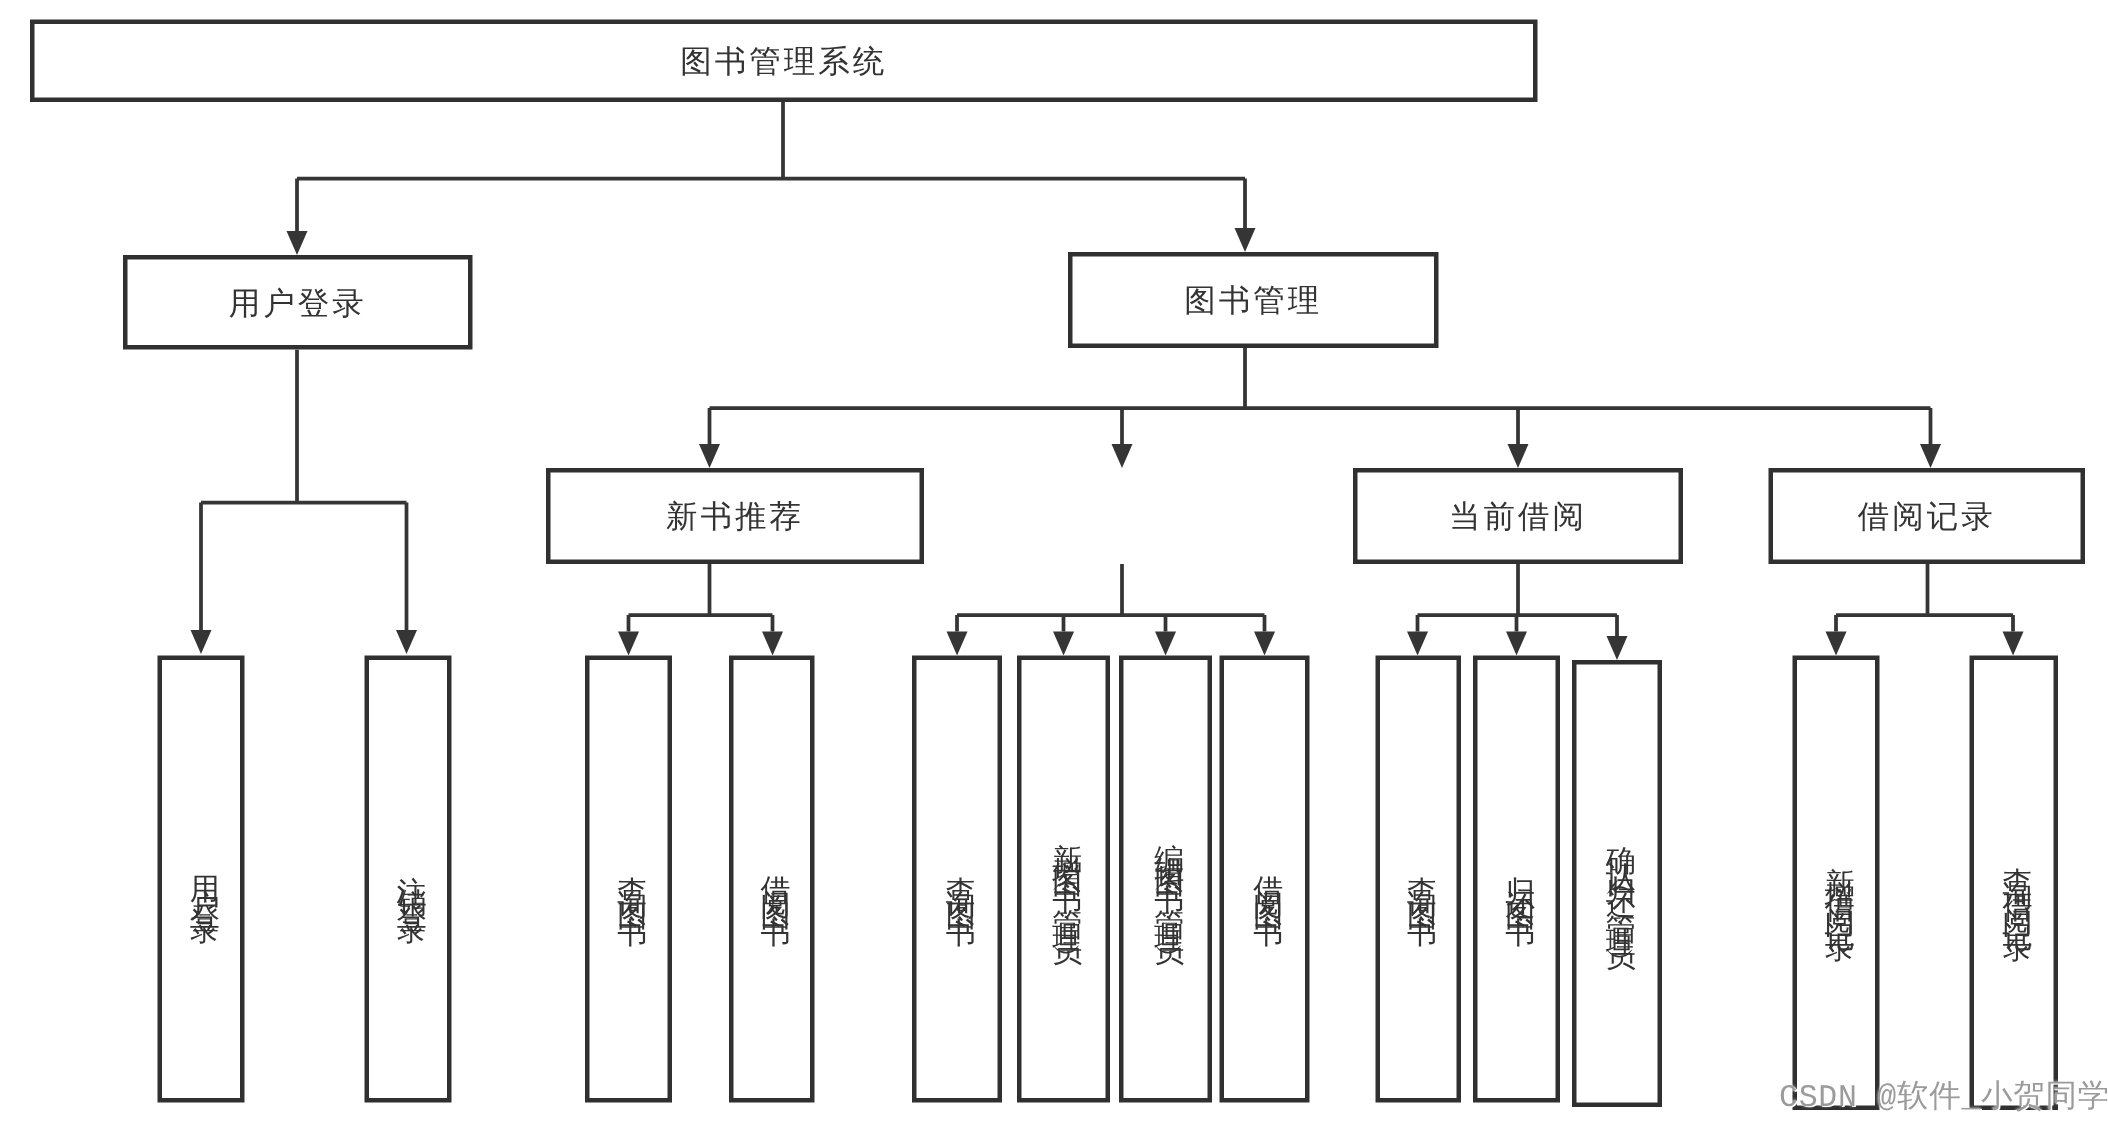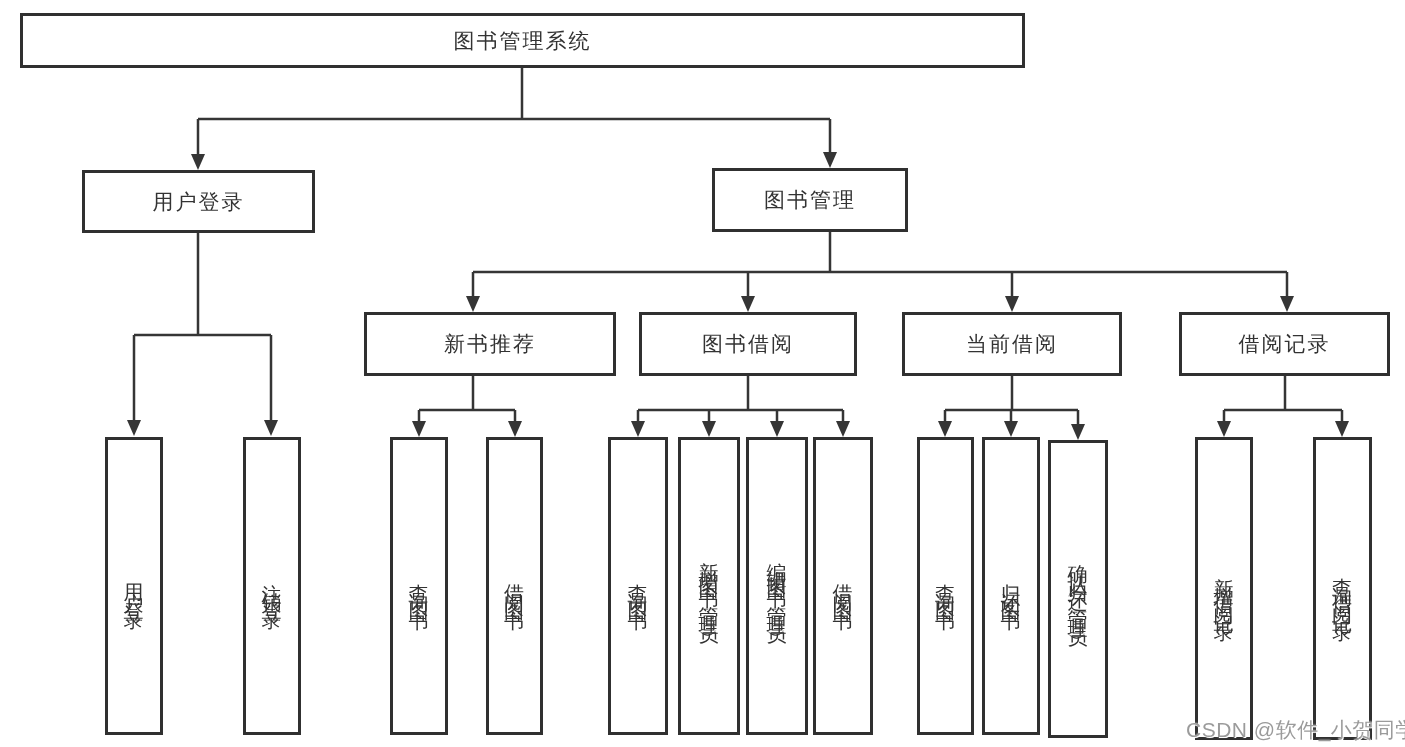--- a/index.html
+++ b/index.html
@@ -1,20 +1,20 @@
 <!DOCTYPE html>
 <html style="--line: #353535; --box_border: #303030; --text: #333333; --watermark: #9b9b9b; --background: #ffffff;"><head>
 <meta charset="utf-8">
 <style>
   html,body{margin:0;padding:0;background:#fff;}
   #canvas{
     position:relative;
     width:1405px;height:747px;
     background:var(--background,#fff);
-    font-family:Liberation Sans, sans-serif;
+    font-family:Liberation Mono, monospace;
     overflow:hidden;
   }
   #wires{position:absolute;left:0;top:0;width:1405px;height:747px;}
   .cline{stroke:var(--line,#333);stroke-width:2.5;fill:none;}
   .ahead{fill:var(--line,#333);stroke:none;}
   .node{
     position:absolute;border:3px solid var(--box_border,#333);
     background:#fff;box-sizing:border-box;
     display:flex;align-items:center;justify-content:center;
     color:var(--text,#333);
@@ -68,24 +68,23 @@
     <polygon class="ahead" points="1071,424 1085,424 1078,440"></polygon>
 
     <path class="cline" d="M1285,376 V410 M1224,410 H1342 M1224,410 V421 M1342,410 V421"></path>
     <polygon class="ahead" points="1217,421 1231,421 1224,437"></polygon>
     <polygon class="ahead" points="1335,421 1349,421 1342,437"></polygon>
   </svg>
 
   <div class="node h" style="left:20px;top:13px;width:1005px;height:55px;">图书管理系统</div>
 
   <div class="node h" style="left:82px;top:170px;width:233px;height:63px;">用户登录</div>
-  <div class="node h" style="left:712px;top:168px;width:196px;height:64px;">图书管理</div>
+  <div class="node h" style="left:712px;top:168px;width:247px;height:64px;">图书管理</div>
 
   <div class="node h" style="left:364px;top:312px;width:252px;height:64px;">新书推荐</div>
-  <div class="node h" style="left:639px;top:312px;width:218px;height:64px;">图书借阅</div>
   <div class="node h" style="left:1179px;top:312px;width:211px;height:64px;">借阅记录</div>
   <div class="node h" style="left:902px;top:312px;width:220px;height:64px;">当前借阅</div>
 
   <div class="node v" style="left:105px;top:437px;width:58px;height:298px;">
     <span>用户登录</span>
   </div>
   <div class="node v" style="left:243px;top:437px;width:58px;height:298px;">
     <span>注销登录</span>
   </div>
 

